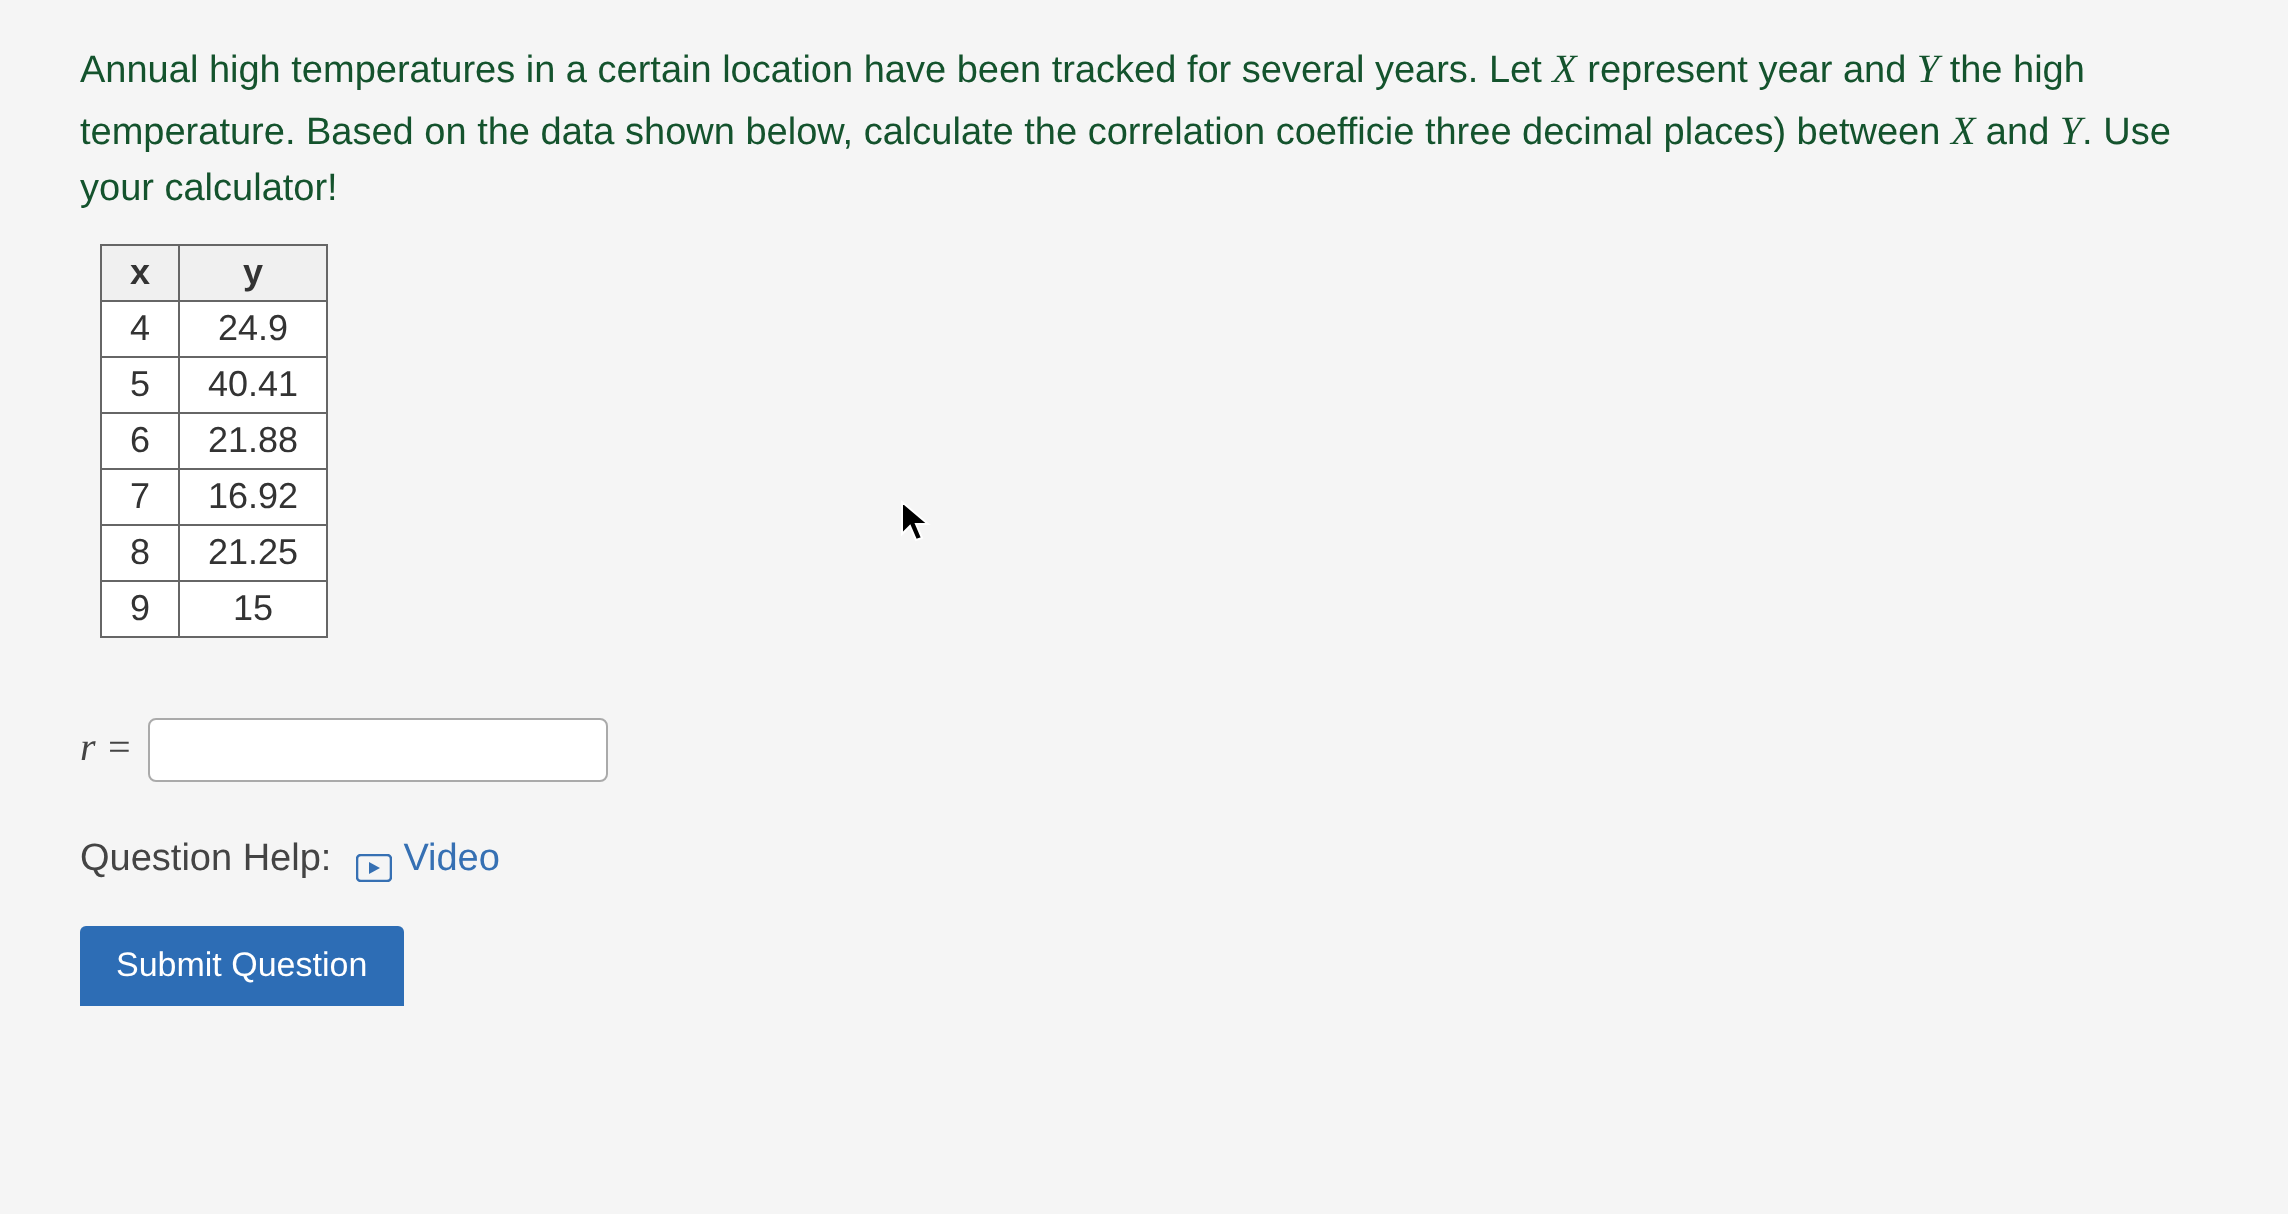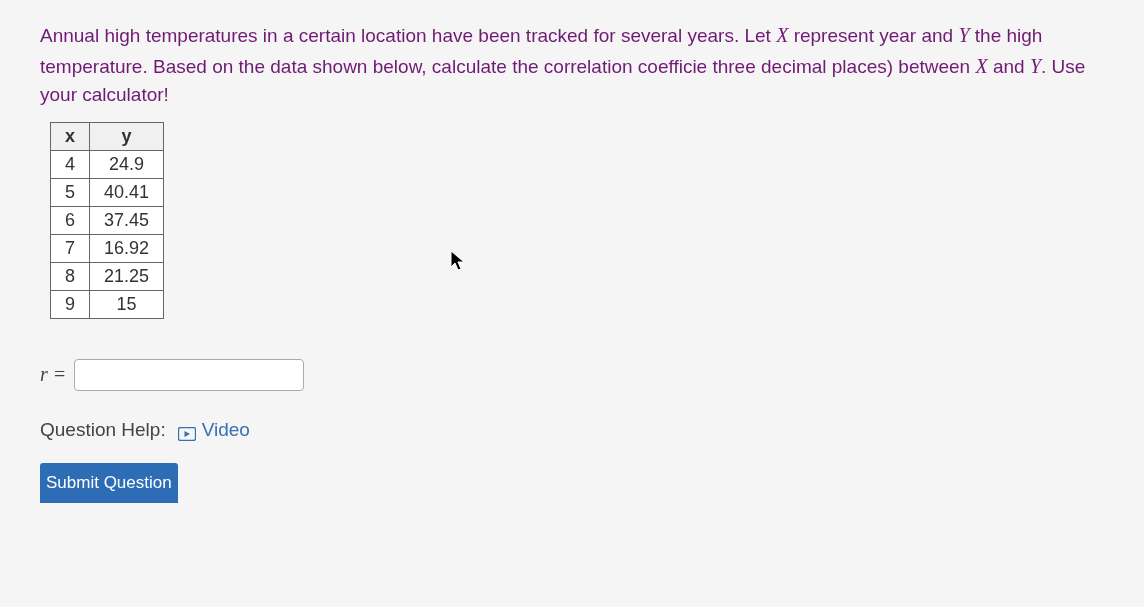--- a/index.html
+++ b/index.html
@@ -8,21 +8,21 @@
       background: #f5f5f5;
       color: #333;
       padding: 20px 40px;
       width: 1144px;
       height: 607px;
       overflow: hidden;
     }
     .question-text {
       font-size: 19px;
       line-height: 1.5;
-      color: #701a75;
+      color: #14532d;
       margin-bottom: 12px;
     }
     .math-var {
       font-family: "Times New Roman", serif;
       font-style: italic;
       font-size: 20px;
     }
     .data-table {
       border-collapse: collapse;
       margin-left: 10px;
@@ -80,21 +80,21 @@
     }
     .help-icon {
       display: inline-flex;
       align-items: center;
       justify-content: center;
     }
     .submit-btn {
       background: #2d6db5;
       color: #fff;
       border: none;
-      padding: 10px 6px;
+      padding: 10px 18px;
       font-size: 17px;
       border-radius: 3px 3px 0 0;
       cursor: pointer;
     }
     .cursor-arrow {
       position: absolute;
       left: 450px;
       top: 250px;
       pointer-events: none;
     }
@@ -119,21 +119,21 @@
     <tr>
       <td>4</td>
       <td>24.9</td>
     </tr>
     <tr>
       <td>5</td>
       <td>40.41</td>
     </tr>
     <tr>
       <td>6</td>
-      <td>37.45</td>
+      <td>21.88</td>
     </tr>
     <tr>
       <td>7</td>
       <td>16.92</td>
     </tr>
     <tr>
       <td>8</td>
       <td>21.25</td>
     </tr>
     <tr>

